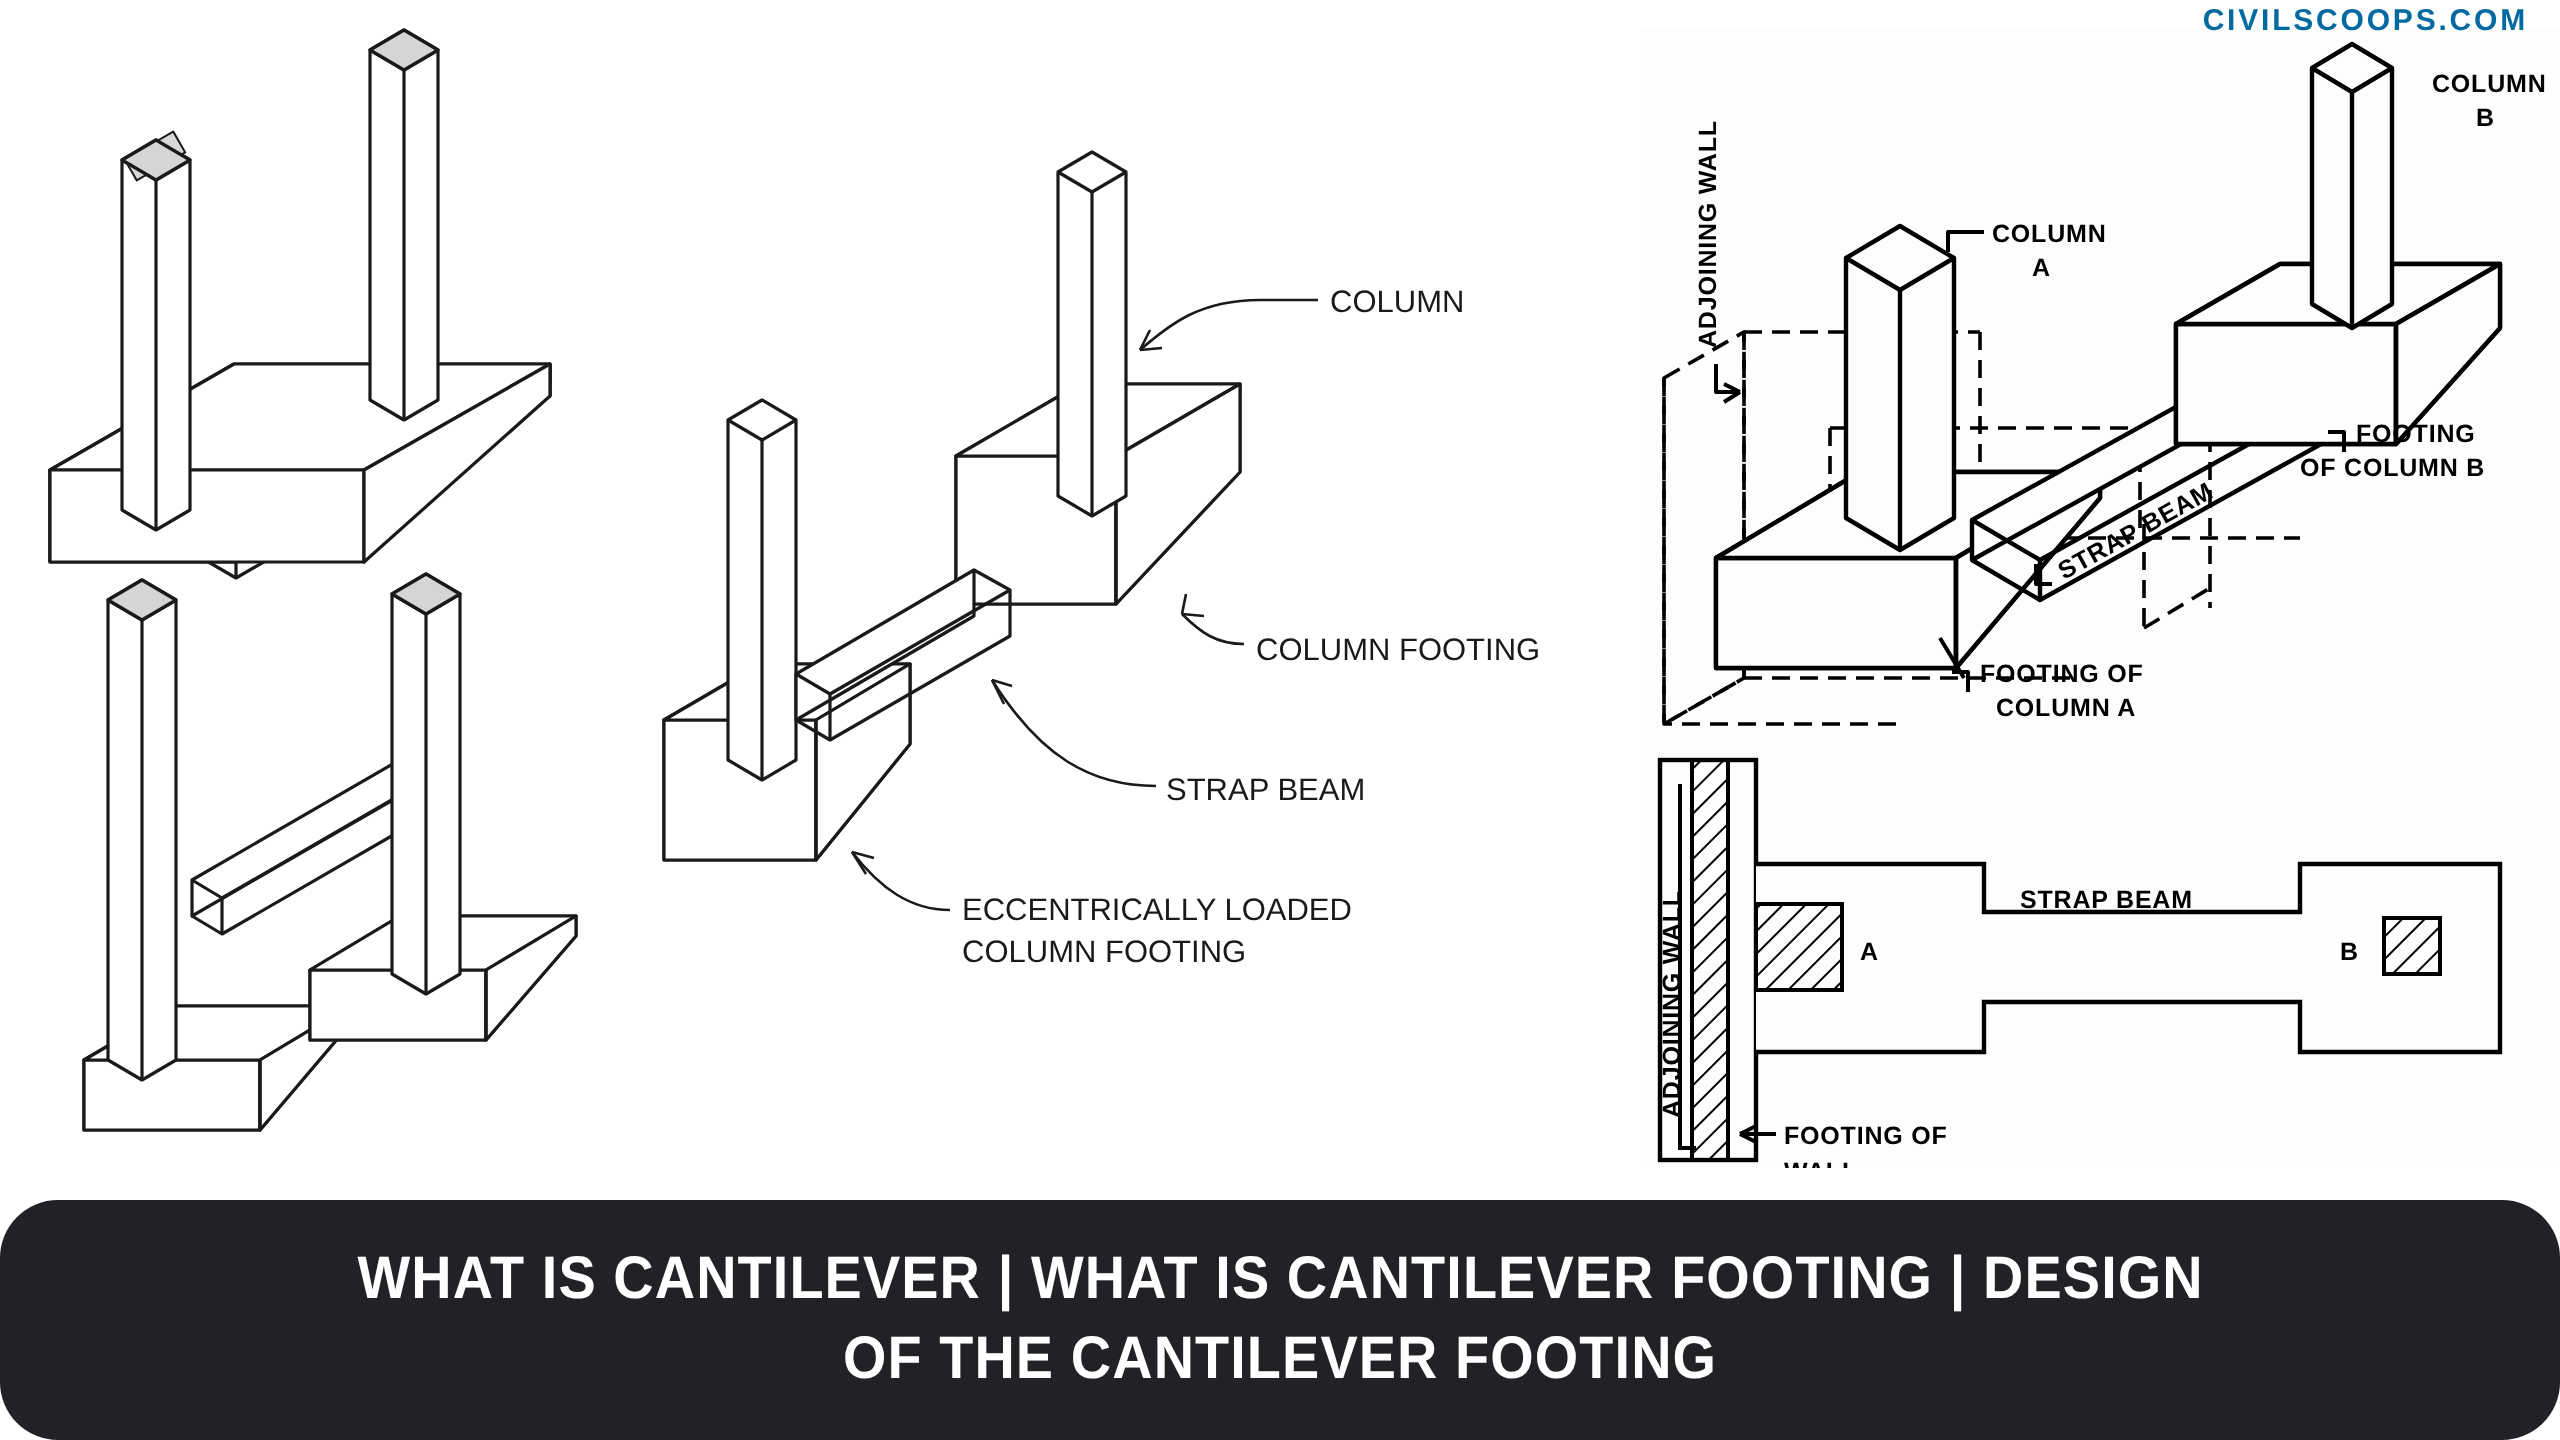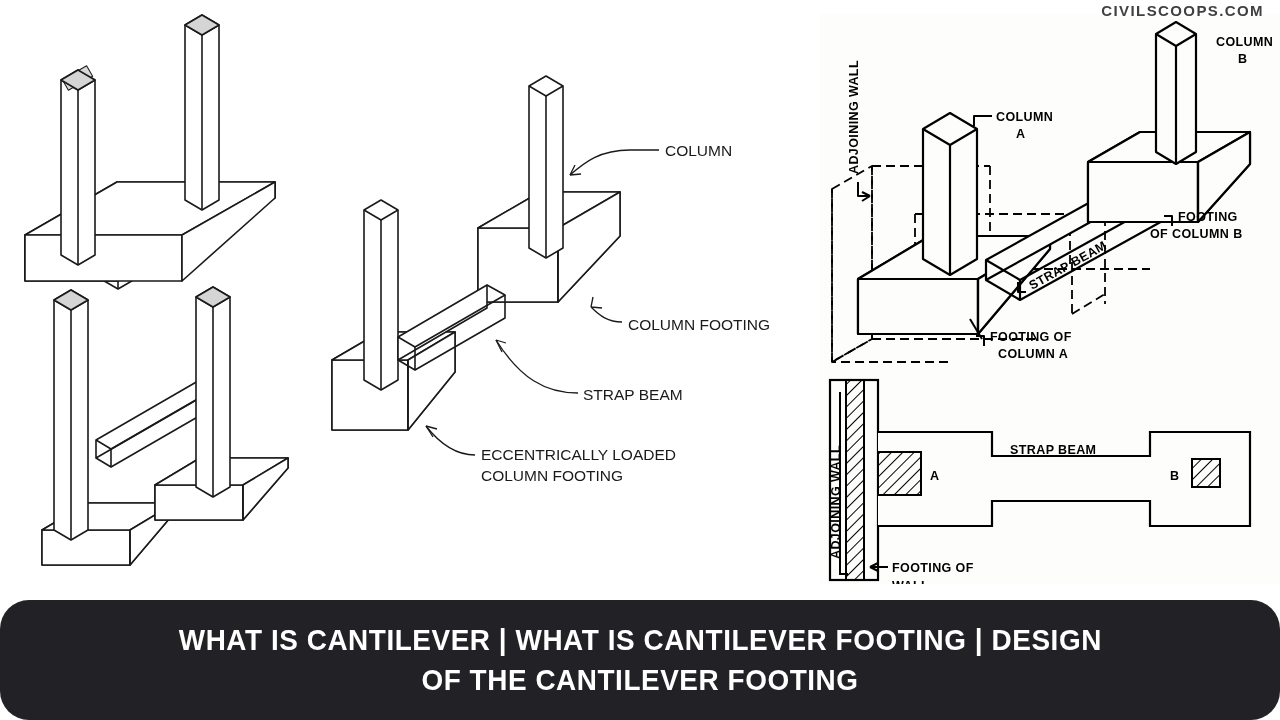--- a/index.html
+++ b/index.html
@@ -2,21 +2,21 @@
 <html><head>
 <meta charset="utf-8">
 <style>
   html,body{margin:0;padding:0;background:#ffffff;}
   body{width:1280px;height:720px;overflow:hidden;
        font-family:"Liberation Sans","DejaVu Sans",sans-serif;}
   #stage{position:relative;width:1280px;height:720px;background:#ffffff;}
 
   
   .watermark{position:absolute;top:2px;right:16px;font-size:15px;letter-spacing:1.4px;
-             color:#404040;font-weight:700;font-family:"Liberation Sans",sans-serif;}
+             color:#0369a1;font-weight:700;font-family:"Liberation Sans",sans-serif;}
 
   
   .figure-svg{position:absolute;left:0;top:0;}
   #left-panel{position:absolute;left:0;top:0;width:818px;height:598px;background:#ffffff;}
   #right-panel{position:absolute;left:820px;top:14px;width:460px;height:570px;background:#fdfdfb;}
 
   
   #caption-banner{position:absolute;left:0;top:600px;width:1280px;height:120px;
                   background:#222226;display:flex;flex-direction:column;
                   align-items:center;justify-content:center;border-radius:29px;}

